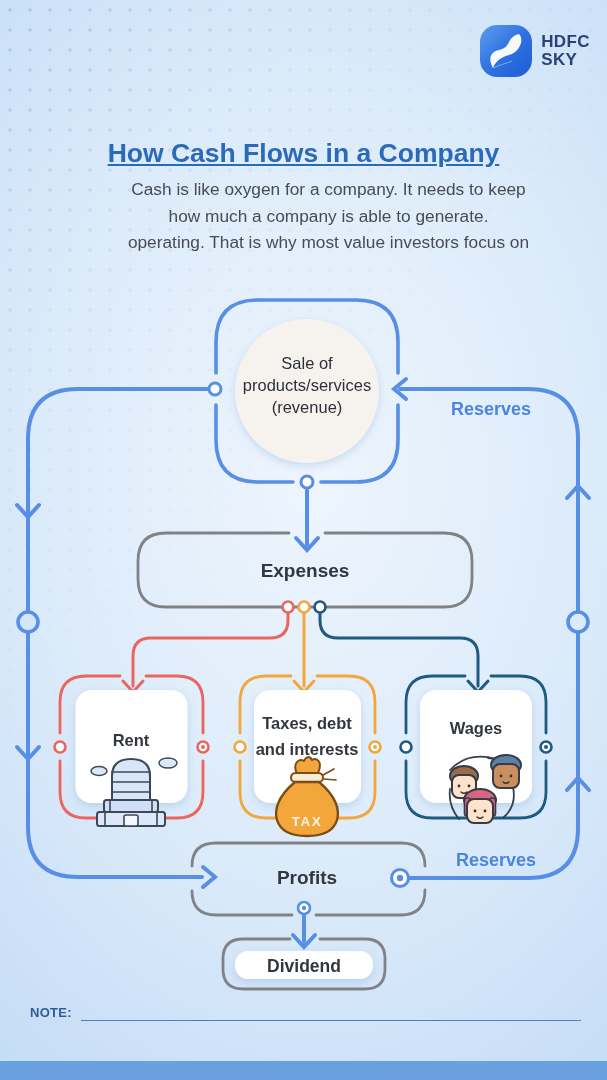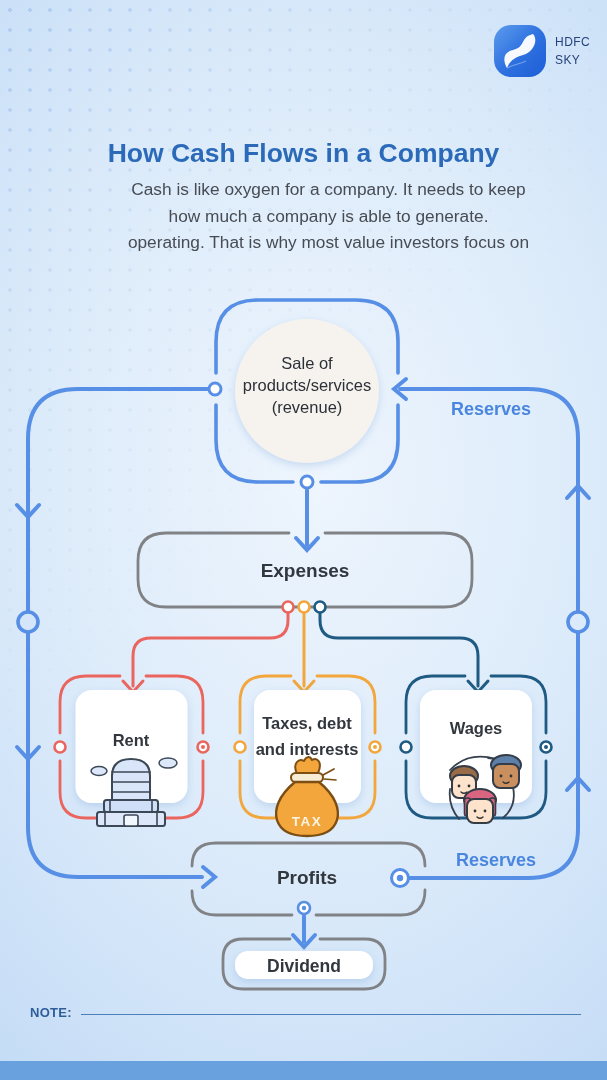--- a/index.html
+++ b/index.html
@@ -5,29 +5,29 @@
   html,body{margin:0;padding:0;}
   body{width:607px;height:1080px;font-family:"Liberation Sans",sans-serif;}
   .frame{position:relative;width:607px;height:1080px;overflow:hidden;
     background:radial-gradient(120% 95% at 52% 44%, #eef5fd 0%, #dcebfa 38%, #c3dbf6 75%, #aecdf0 100%);}
   .frame::before{content:"";position:absolute;inset:0;pointer-events:none;
     background-image:radial-gradient(circle, rgba(96,148,214,0.30) 1.6px, transparent 2px);
     background-size:20px 20px;
     -webkit-mask-image:linear-gradient(135deg, rgba(0,0,0,.95) 0%, rgba(0,0,0,.35) 22%, transparent 48%);
     mask-image:linear-gradient(135deg, rgba(0,0,0,.95) 0%, rgba(0,0,0,.35) 22%, transparent 48%);}
   .logo{position:absolute;top:24px;right:17px;display:flex;align-items:center;gap:8px;}
-  .logo-text{font-weight:400;font-size:12px;line-height:18px;letter-spacing:.4px;
+  .logo-text{font-weight:700;font-size:17px;line-height:18px;letter-spacing:.4px;
     color:#27427c;}
   .title{position:absolute;top:138px;left:0;width:607px;text-align:center;
-    font-size:26.5px;font-weight:700;color:var(--title-blue,#2b6ab8);}
+    font-size:26.5px;font-weight:700;color:var(--title-blue,#2b6ab8);text-decoration:underline;}
   .subtitle{position:absolute;top:176px;left:0;width:607px;text-align:center;
     font-size:17.3px;line-height:26.5px;color:#474c54;padding-left:25px;}
   .diagram{position:absolute;left:0;top:0;width:607px;height:1080px;}
   .note{position:absolute;left:30px;right:26px;top:1005px;}
-  .note-row{display:flex;align-items:center;}
+  .note-row{display:flex;align-items:flex-end;}
   .note-label{font-size:13px;font-weight:700;color:#2f5d99;letter-spacing:.3px;white-space:nowrap;}
   .note-rule{flex:1;margin-left:9px;border-bottom:1.6px solid #4d7fb8;height:1px;transform:translateY(1px);}
   .note-text{margin-top:7px;font-size:13.5px;color:#46515d;}
   .footer-bar{position:absolute;left:0;right:0;bottom:0;height:19px;background:var(--footer-bar,#69a1de);}
   
   .s-blue{stroke:var(--flow-blue,#568fe5);}
   .s-red{stroke:var(--rent-red,#eb655f);}
   .s-orange{stroke:var(--taxes-orange,#f2a63c);}
   .s-navy{stroke:var(--wages-navy,#1f5a82);}
   .s-gray{stroke:var(--box-gray,#808285);}

